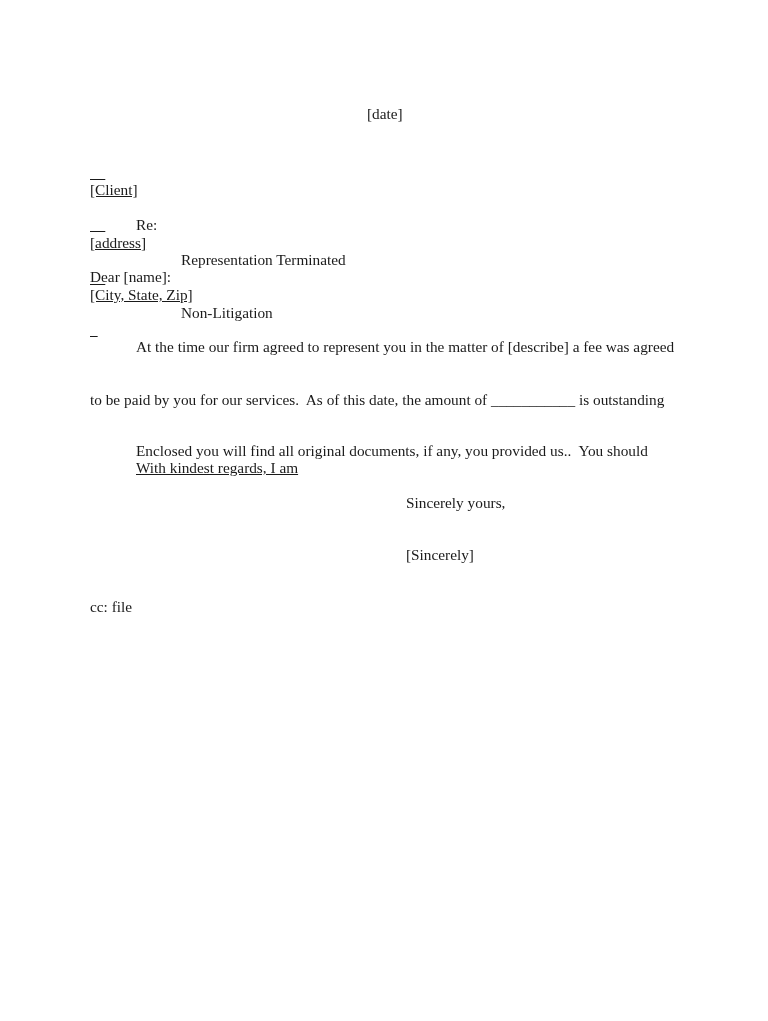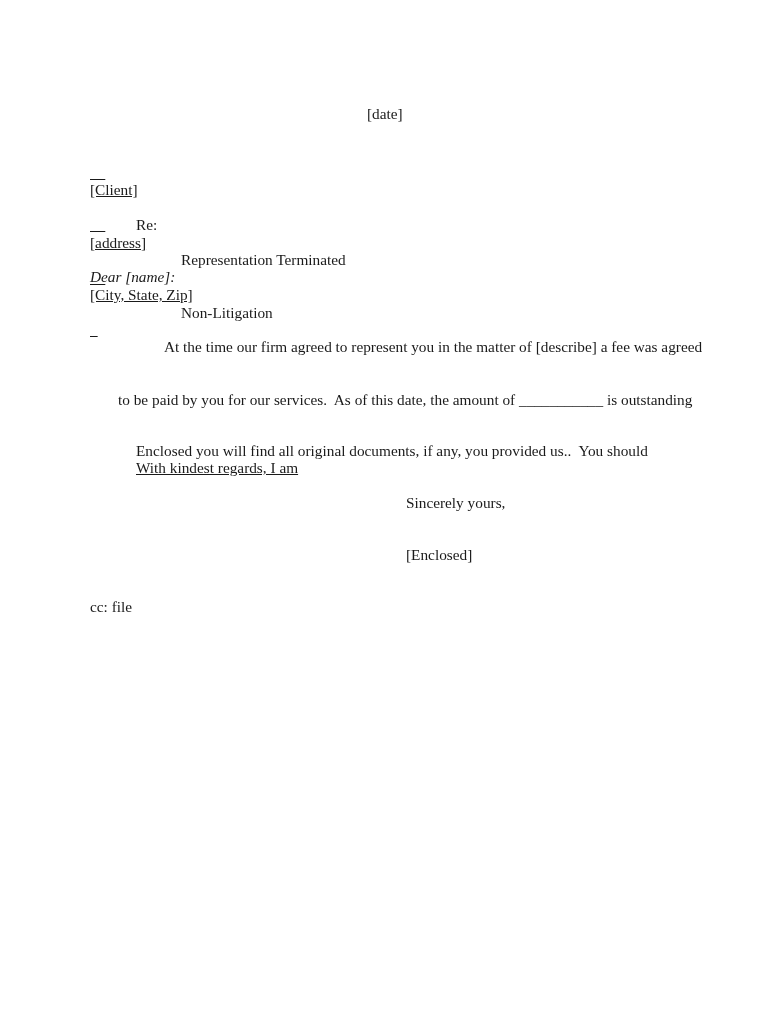--- a/index.html
+++ b/index.html
@@ -23,32 +23,32 @@
     <span class="line">[address]</span>
     <span class="line">[City, State, Zip]</span>
   </div>
 
   <div class="abs" style="left:136px; top:216px;text-align:center;">Re:</div>
   <div class="abs" style="left:181px; top:216px;">
     <span class="line">Representation Terminated</span>
     <span class="line">Non-Litigation</span>
   </div>
 
-  <div class="abs" style="left:90px; top:268px;font-style:italic;">Dear [name]:</div>
+  <div class="abs" style="left:90px; top:268px;">Dear [name]:</div>
 
-  <div class="abs" style="left:90px; top:303px;margin-left:28px;">
+  <div class="abs" style="left:90px; top:303px;">
     <span class="line" style="padding-left:46px;">At the time our firm agreed to represent you in the matter of [describe] a fee was agreed</span>
     <span class="line">to be paid by you for our services.  As of this date, the amount of ___________ is outstanding</span>
   </div>
 
   <div class="abs" style="left:90px; top:407px;">
     <span class="line" style="padding-left:46px;">Enclosed you will find all original documents, if any, you provided us..  You should</span>
   </div>
 
   <div class="abs" style="left:136px; top:459px;text-decoration:underline;">With kindest regards, I am</div>
 
   <div class="abs" style="left:406px; top:494px;">Sincerely yours,</div>
 
-  <div class="abs" style="left:406px; top:546px;">[Enclosed]</div>
+  <div class="abs" style="left:406px; top:546px;">[Sincerely]</div>
 
   <div class="abs" style="left:90px; top:598px;">cc: file</div>
 
 </div>
 
 </body></html>

